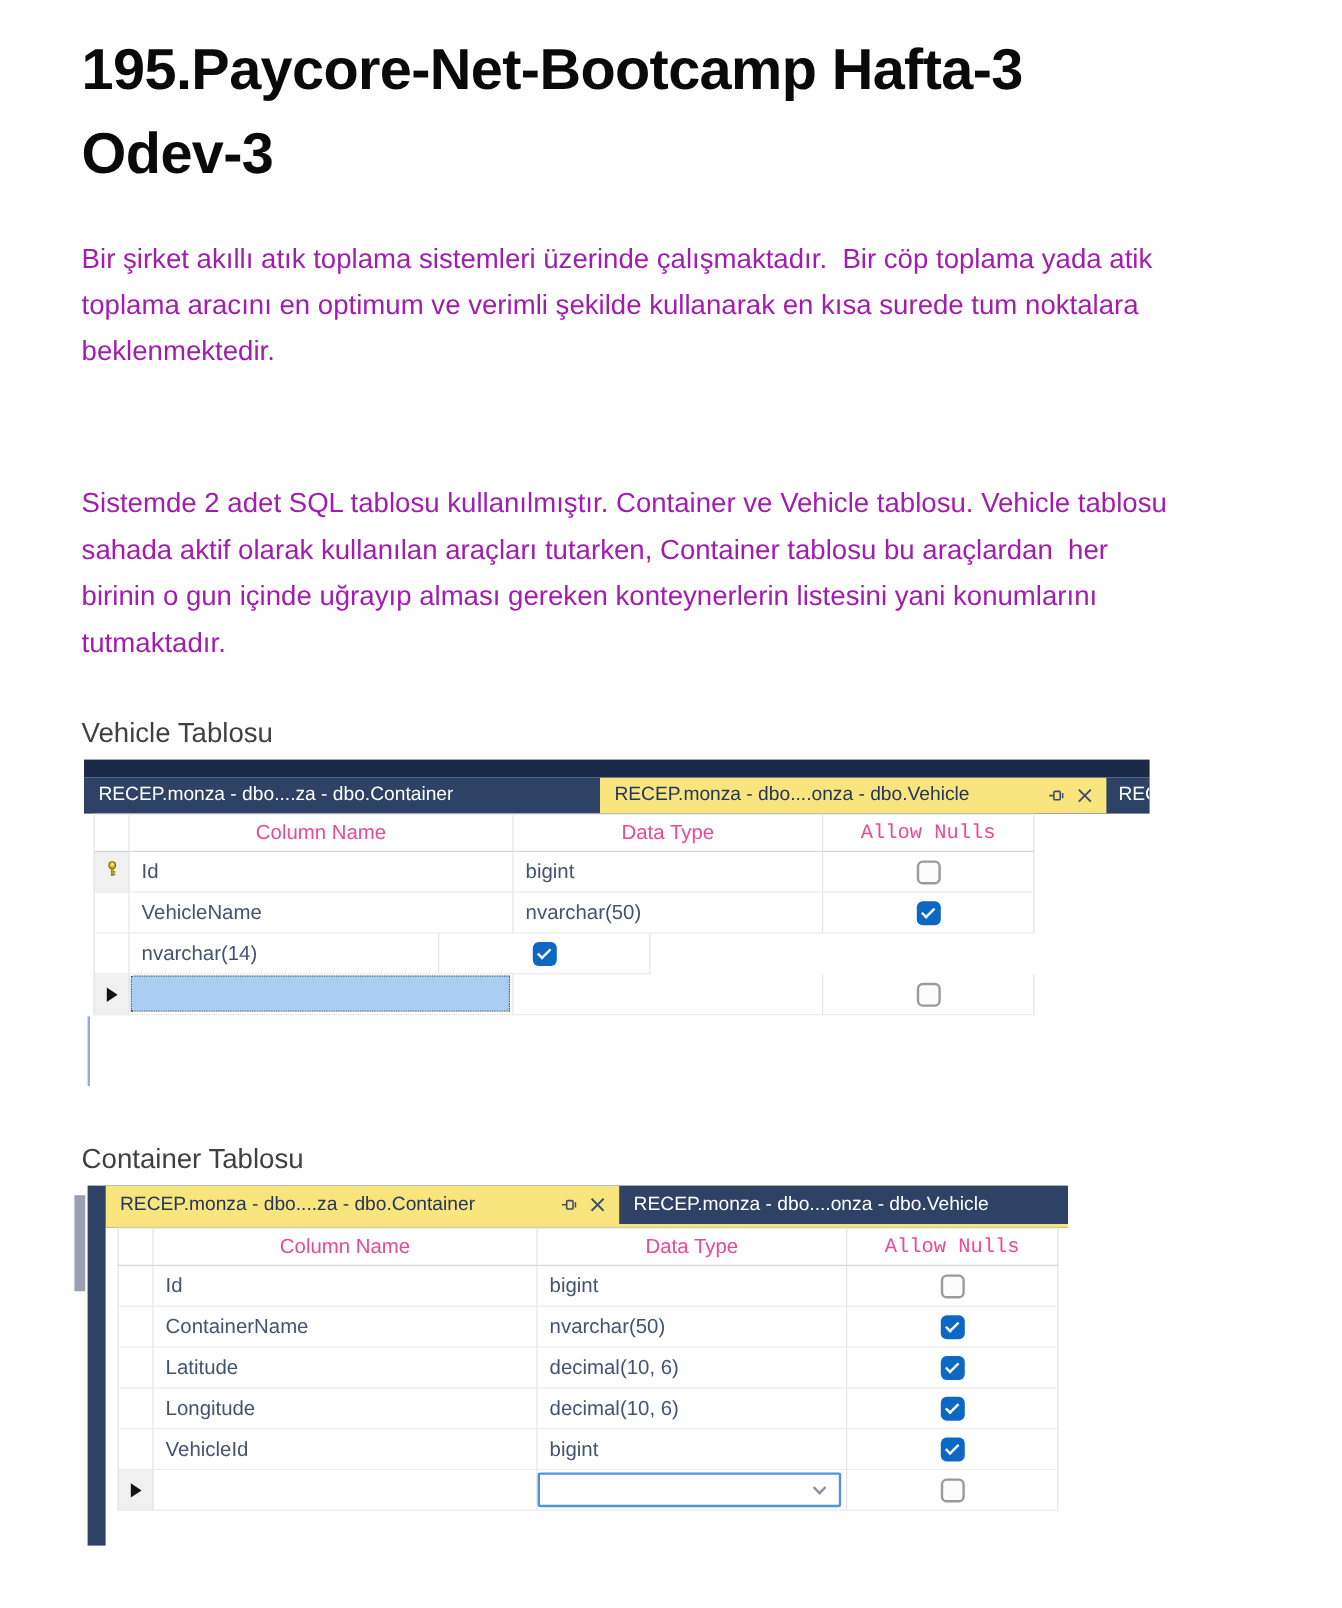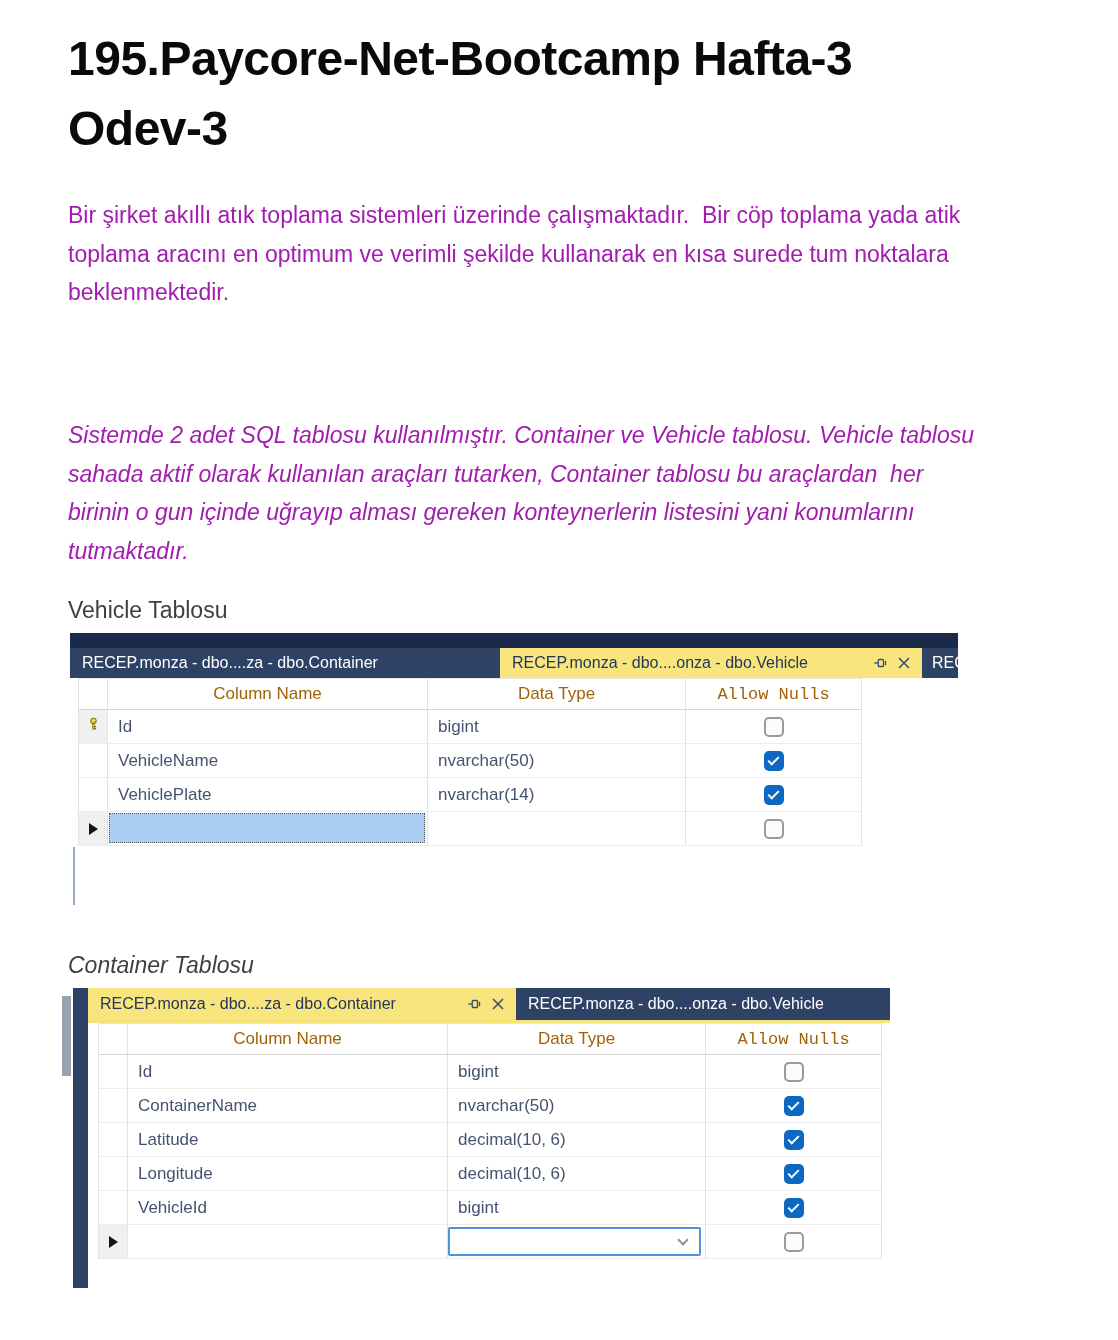--- a/index.html
+++ b/index.html
@@ -6,24 +6,24 @@
   body { background:#ffffff; font-family:"Liberation Sans", sans-serif; }
   .page { position:relative; width:1118px; height:1340px; background:#ffffff; overflow:hidden; }
 
   
   .title { position:absolute; left:68px; top:24px; font-size:48px; line-height:70px;
            font-weight:bold; color:#0a0a0a; letter-spacing:-0.5px; }
   .title span { display:block; }
   .para { position:absolute; left:68px; font-size:23px; line-height:38.5px; color:#a21caf; }
   .para .line { white-space:pre; }
   .p1 { top:196px; }
-  .p2 { top:416px;font-style:italic; }
+  .p2 { top:400px; }
   .sec-heading { position:absolute; left:68px; font-size:23px; color:#404040; }
   .vh { top:597px; }
-  .ch { top:952px;font-style:italic; }
+  .ch { top:952px; }
 
   
   .shot { position:absolute; background:#ffffff; }
   .shot1 { left:70px; top:633px; width:888px; height:272px; }
   .shot2 { left:62px; top:988px; width:828px; height:300px; }
 
   .topstrip { height:15px; background:#1c2a49; }
   .tabbar { height:30px; background:#2e4265; display:flex; align-items:stretch; overflow:hidden; }
   .tabbar2 { height:35px; border-bottom:3px solid #f6e37b; }
   .tab { display:flex; align-items:center; padding:0 12px; font-size:16px; overflow:hidden; }
@@ -39,21 +39,21 @@
   .tab-icons .icon { display:flex; align-items:center; }
 
   
   .tgrid { position:relative; margin-left:8px; width:784px; border-top:1px solid #e6e6e6; }
   .tgrid2 { margin-left:10px; }
   .trow { display:flex; height:34px; }
   .trow.head { height:31px; }
   .cell { border-right:1px solid #e3e3e3; border-bottom:1px solid #ececec;
           display:flex; align-items:center; font-size:17px; color:#44536f; }
   .trow .cell:first-child { border-left:1px solid #e3e3e3; }
-  .trow.head .cell { justify-content:center; color:#a16207; border-bottom:1px solid #d6d6d6;text-align:right; }
+  .trow.head .cell { justify-content:center; color:#ec4899; border-bottom:1px solid #d6d6d6;text-align:right; }
   .c-sel   { width:30px; justify-content:center; }
   .c-name  { width:320px; }
   .c-type  { width:258px; }
   .c-nulls { width:176px; justify-content:center;font-family:Liberation Mono, monospace; }
   .pad { padding-left:10px; }
   .graysel { background:#f0f0f0; }
 
   
   .cb { width:20px; height:20px; border-radius:5px; }
   .cb.un { background:#fbfbfb; border:2px solid #9a9a9a; }
@@ -169,21 +169,20 @@
         <div class="cell c-sel"></div>
         <div class="cell c-name pad">VehicleName</div>
         <div class="cell c-type pad">nvarchar(50)</div>
         <div class="cell c-nulls">
             <span class="cb ck"></span>
           </div>
       </div>
 
       <div class="trow">
         <div class="cell c-sel"></div>
-        <div class="cell c-name pad">VehiclePlate</div>
         <div class="cell c-type pad">nvarchar(14)</div>
         <div class="cell c-nulls">
             <span class="cb ck"></span>
           </div>
       </div>
 
       <div class="trow">
         <div class="cell c-sel graysel">
           <span class="tri"></span>
         </div>

